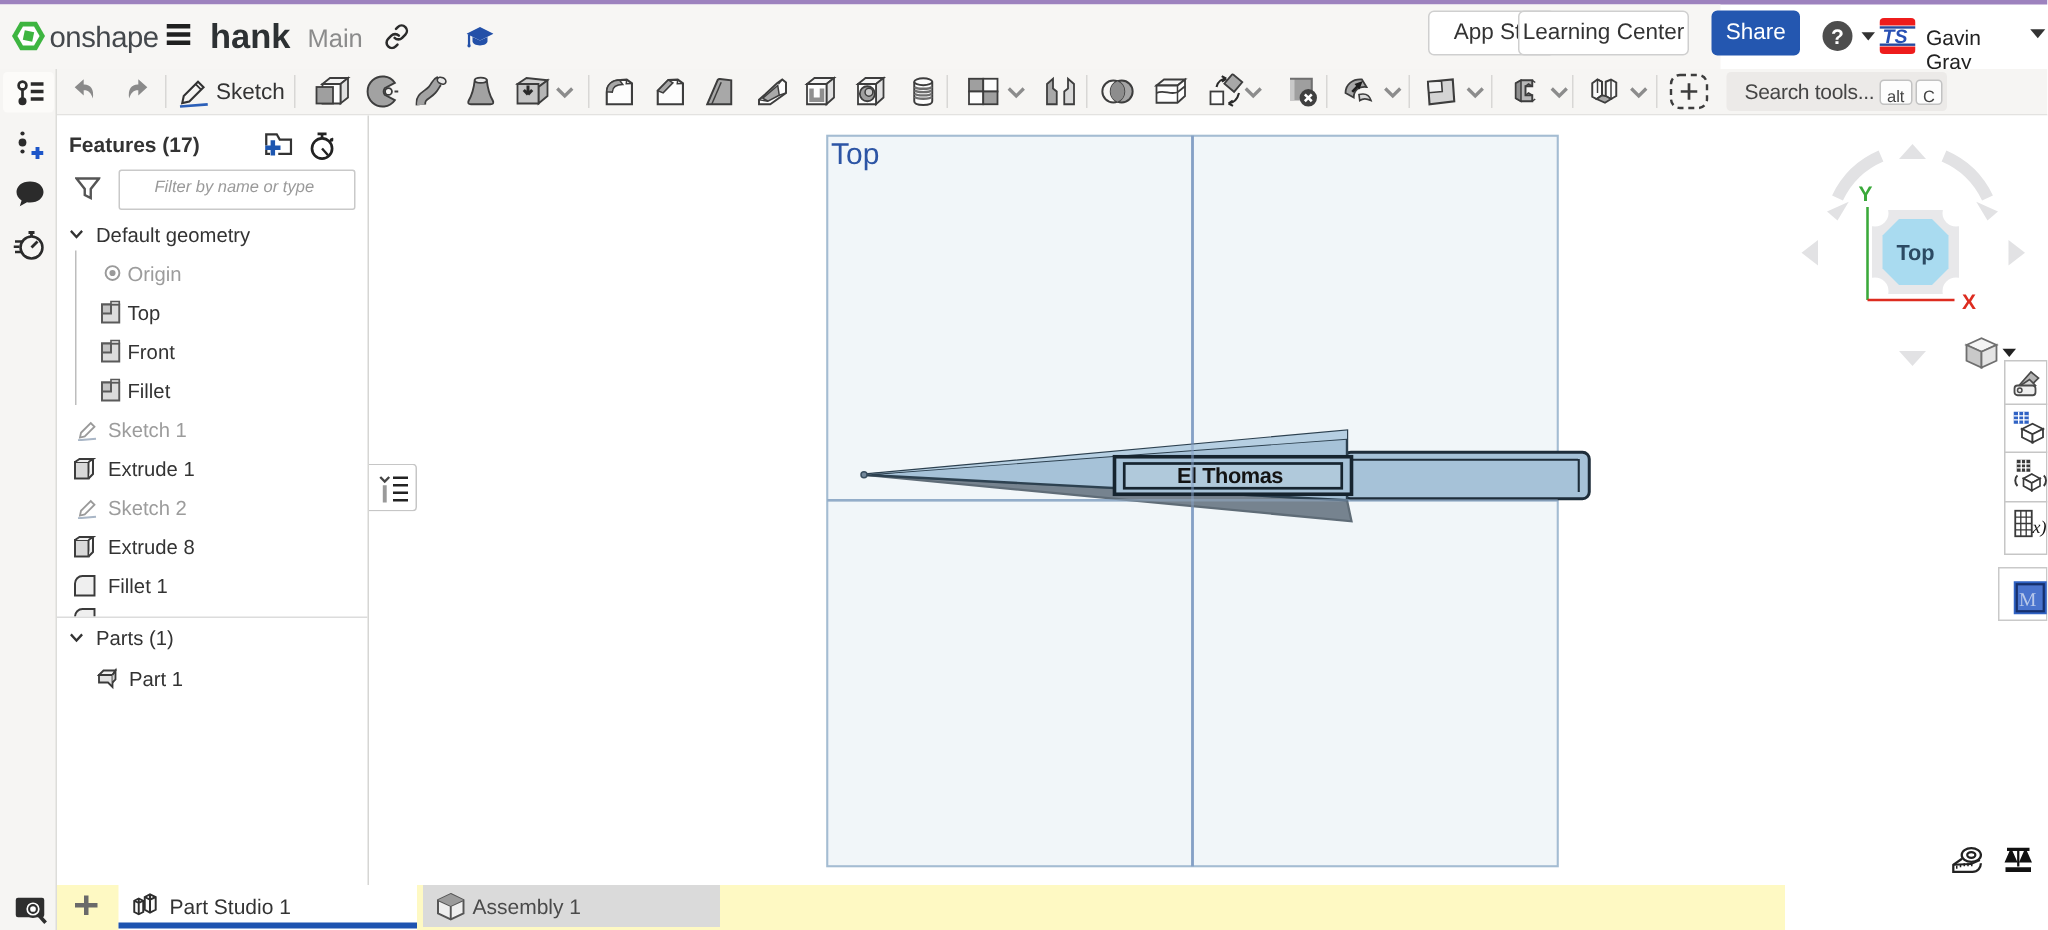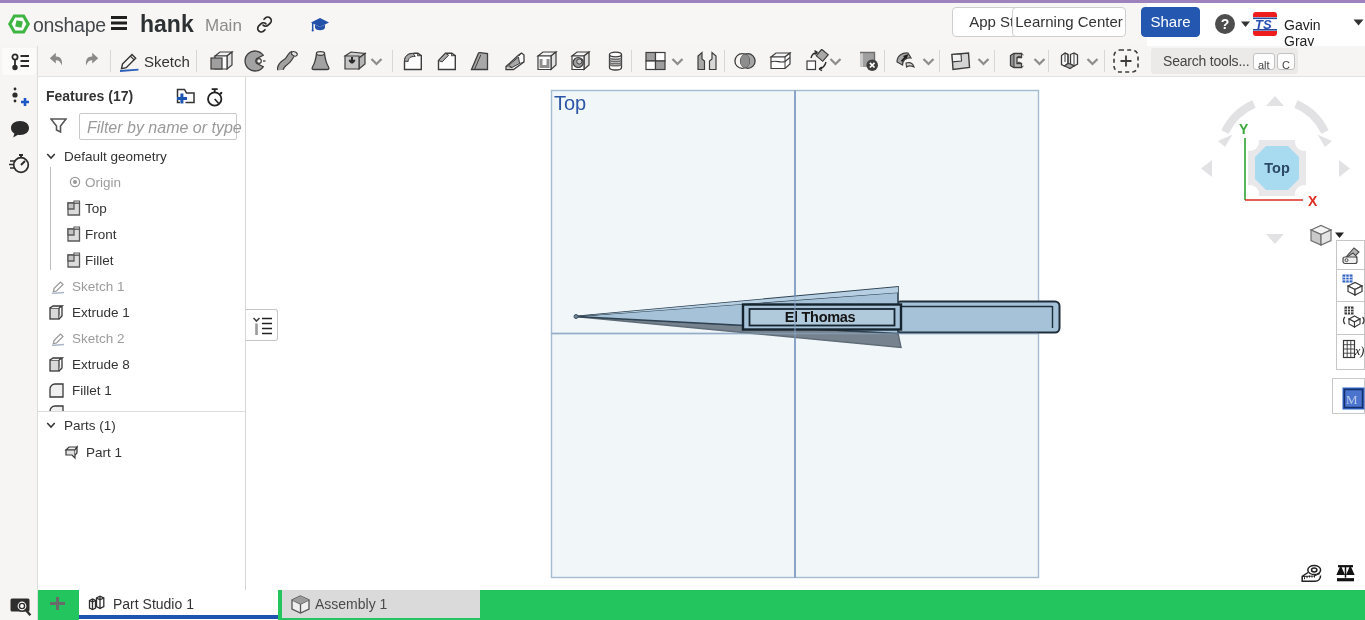--- a/index.html
+++ b/index.html
@@ -32,36 +32,36 @@
 #kbd-alt { left:1253px; }
 #kbd-c { left:1277px; }
 
 
 #leftstrip { left:0; top:46px; width:38px; height:574px; background:#f6f5f3; border-right:1px solid #ddddda; }
 
 
 #fpanel { left:38px; top:77px; width:208px; height:513px; background:#fff; border-right:1px solid #d6d6d4; }
 #ftitle { left:8px; top:11px; font-size:14px; font-weight:bold; color:#333; }
 #filterbox { left:41px; top:36px; width:158px; height:27px; border:1px solid #c9c9c9; border-radius:2px; background:#fff; }
-#filtertxt { left:49px; top:42px; font-size:16px; font-style:italic; color:#9a9a9a; }
+#filtertxt { left:65px; top:42px; font-size:11px; font-style:italic; color:#9a9a9a; }
 .trow { position:absolute; left:0; width:207px; height:26px; font-size:13.5px; color:#333; }
 .trow .lbl { position:absolute; top:5px; }
 .gray { color:#9c9c9c; }
 #vline { left:11.5px; top:90px; width:1px; height:103px; background:#bdbdbd; }
 #fdivider { left:0px; top:334px; width:207px; height:1px; background:#dcdcdc; }
 .chev { position:absolute; width:10px; height:10px; }
 
 
 #flyout { left:246px; top:309px; width:32px; height:32px; background:#fff; border:1px solid #c6c6c6; border-left:none; border-radius:0 3px 3px 0; }
 
 
 #canvas { left:246px; top:77px; width:1119px; height:513px; background:#fff; }
 
 
-#bottombar { left:38px; top:590px; width:1327px; height:30px; background:#22c55e; }
+#bottombar { left:38px; top:590px; width:1152px; height:30px; background:#fef9c3; }
 #tab1 { left:41px; top:0px; width:199px; height:30px; background:#fff; }
 #tab1line { left:41px; top:25px; width:199px; height:4px; background:#1e53b0; }
 #tab1txt { left:75px; top:6px; font-size:14px; color:#333; position:absolute; }
 #tab2 { left:244px; top:0px; width:198px; height:28px; background:#dadada; }
 #tab2txt { left:277px; top:6px; font-size:14px; color:#4a4a4a; position:absolute; }
 </style>
 </head>
 <body>
 <div id="stage">
   <div id="stripe" class="abs"></div>

